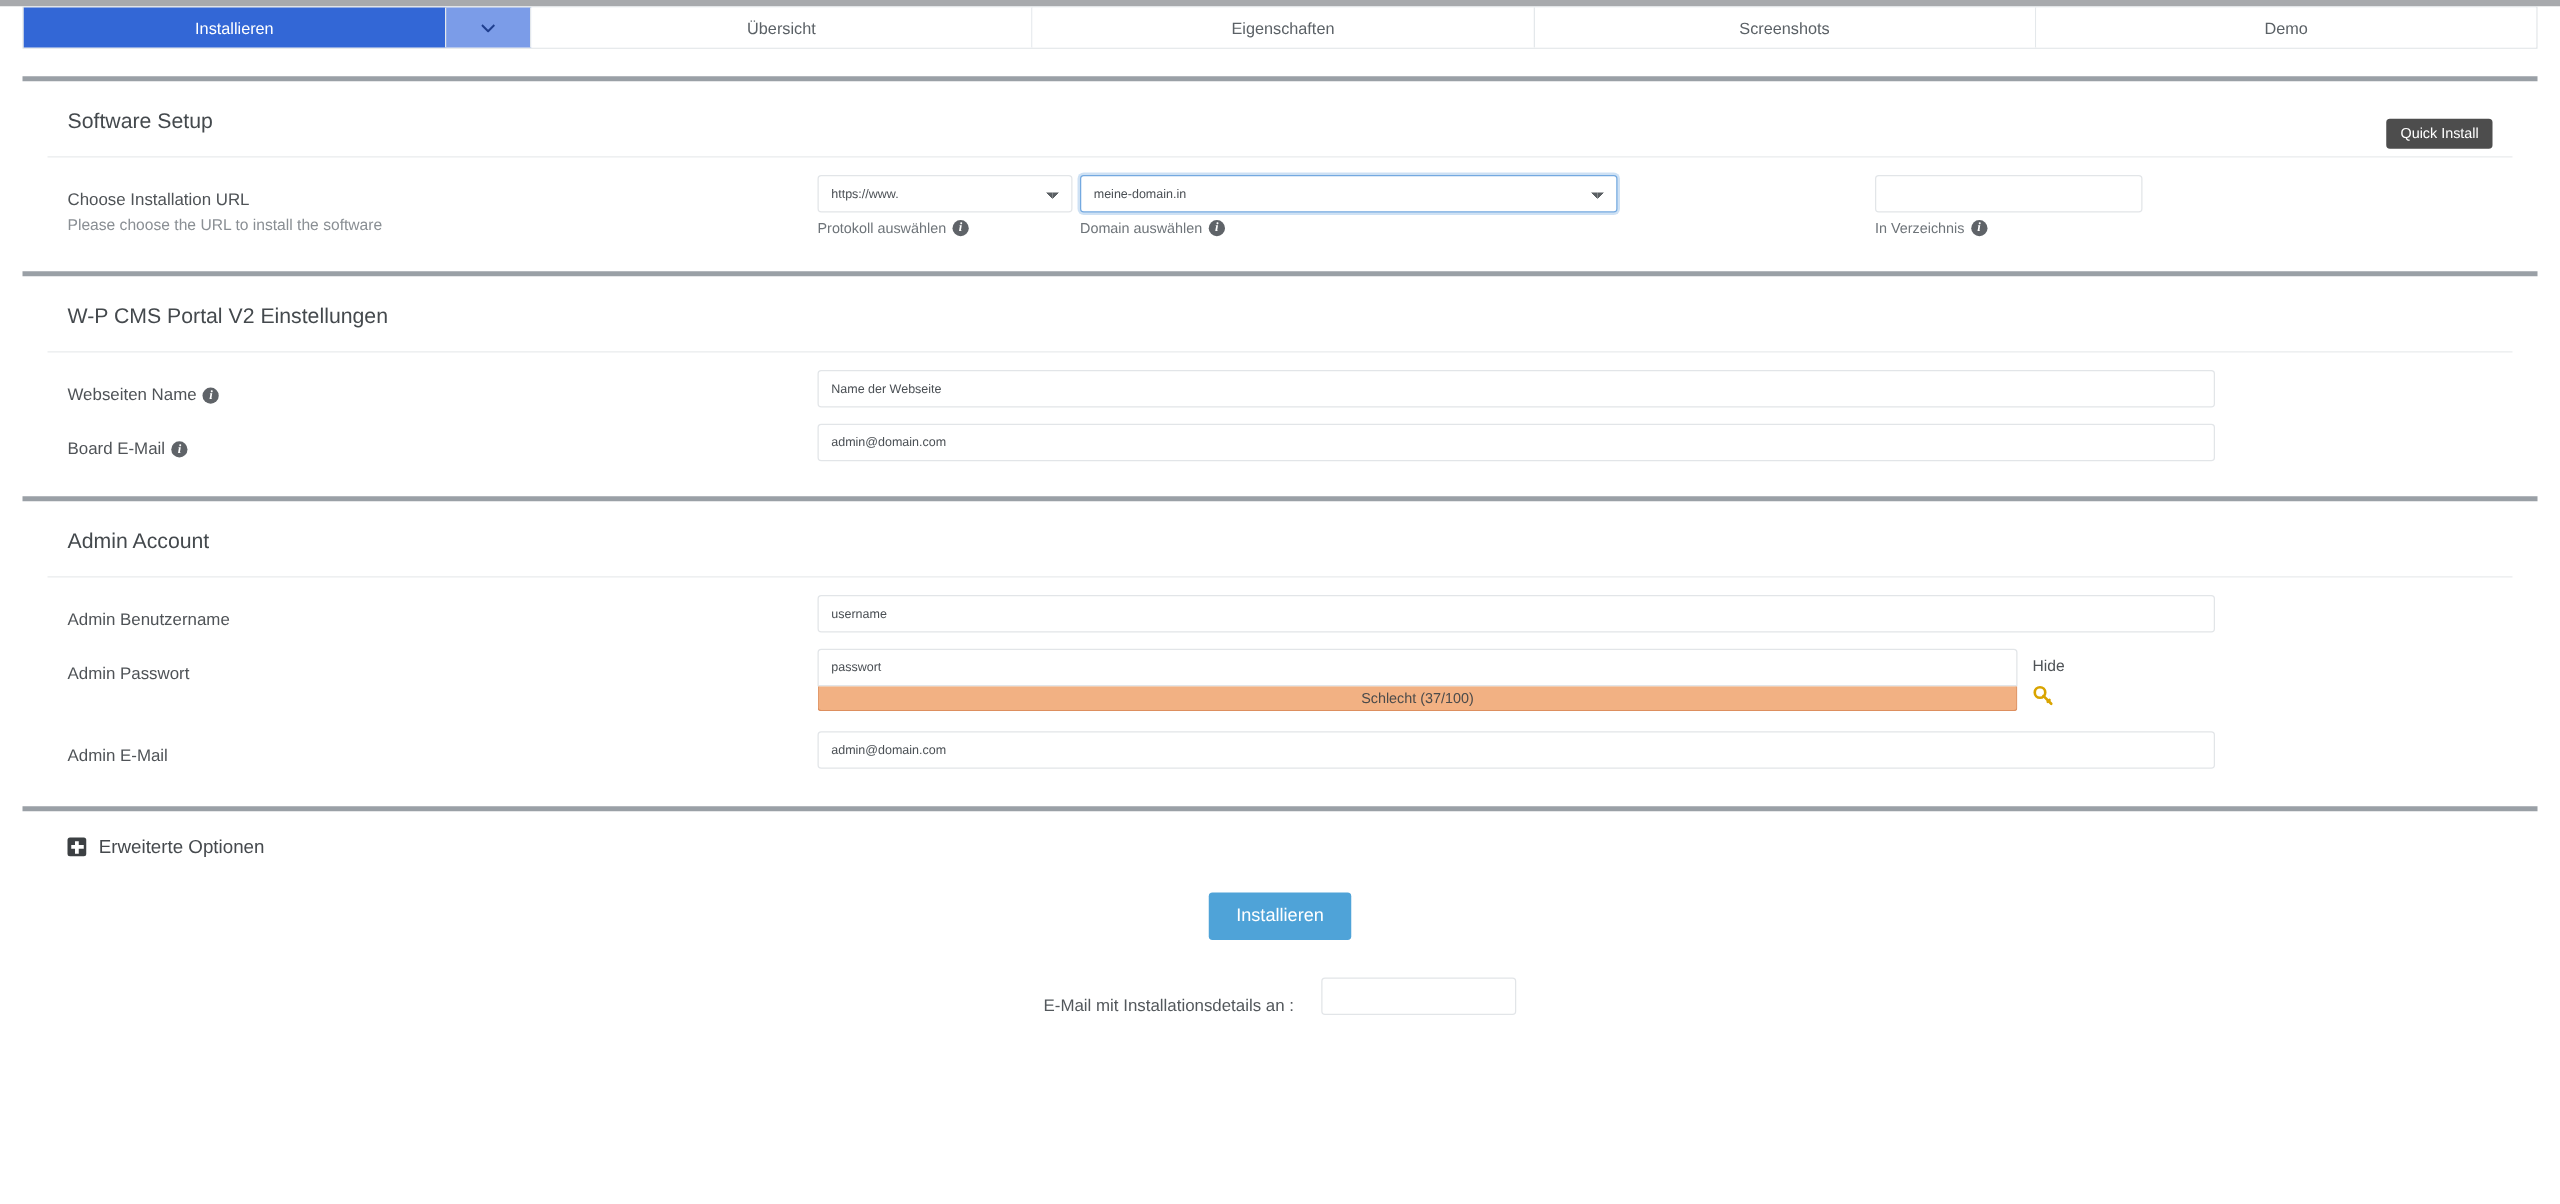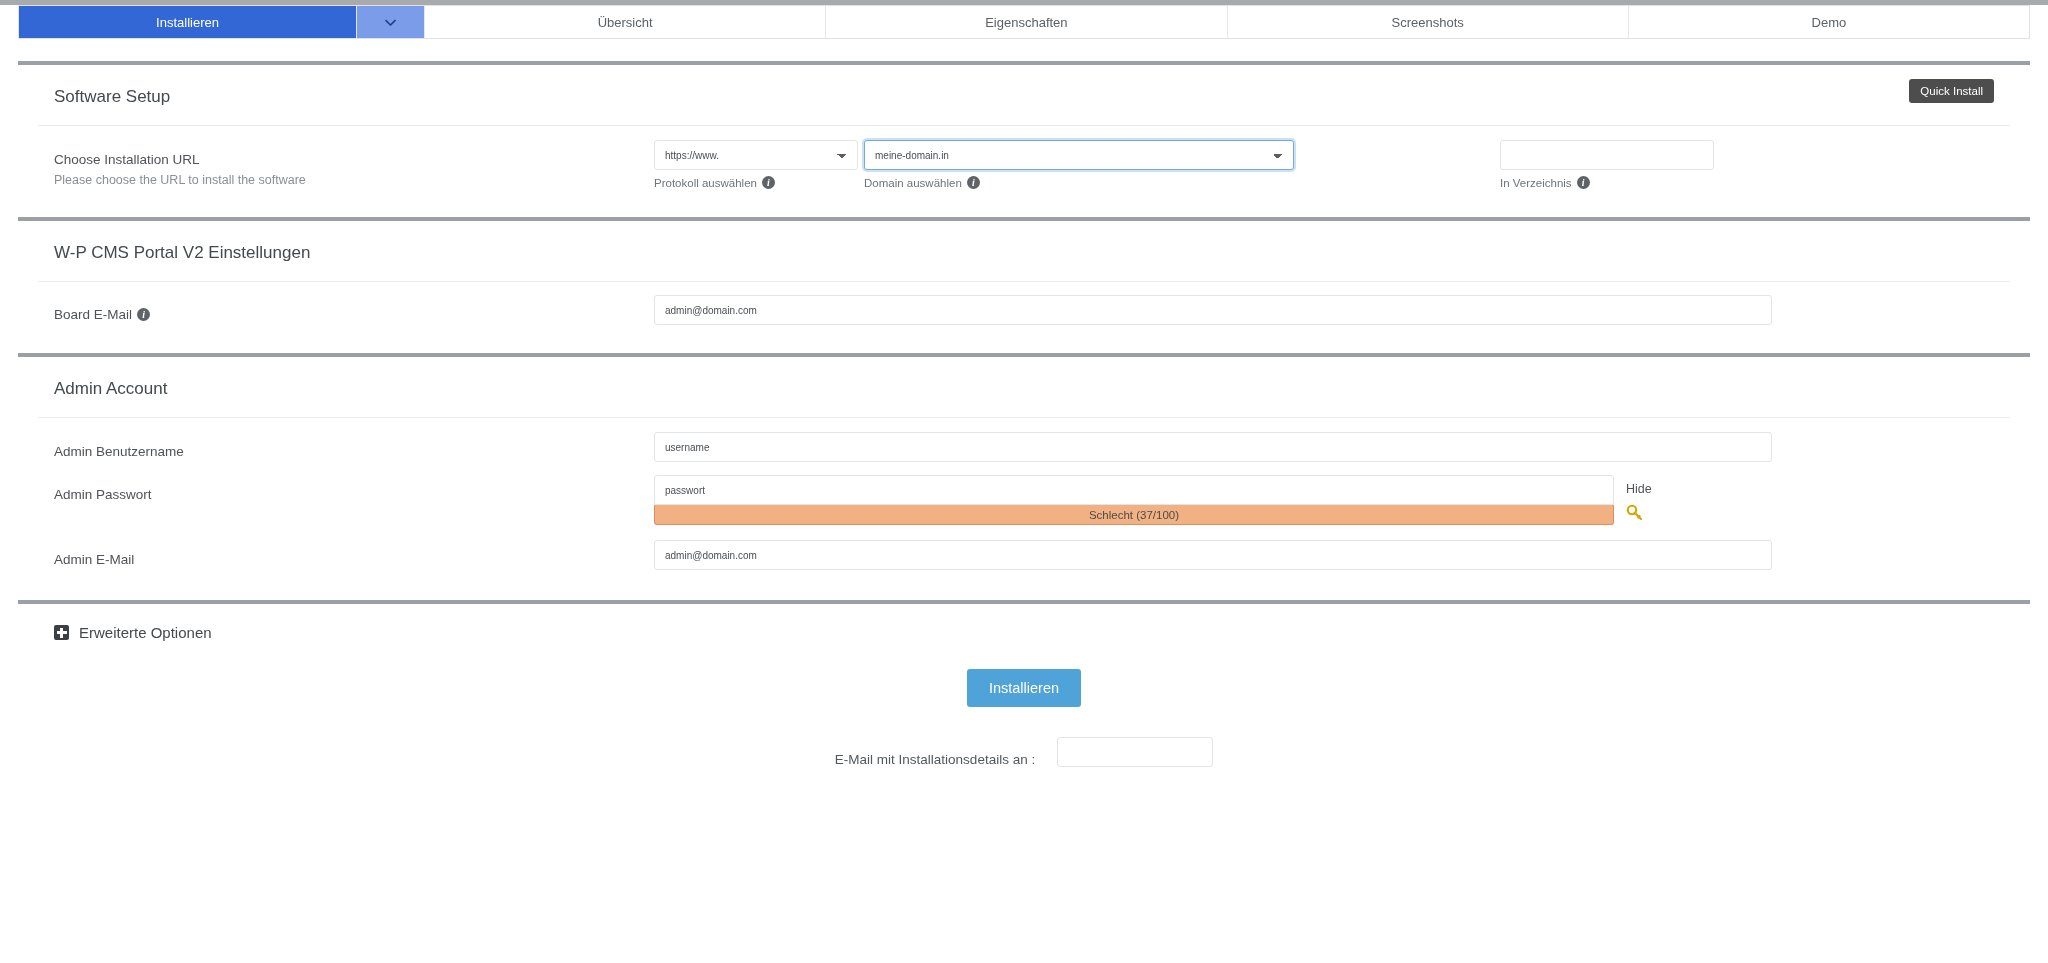--- a/index.html
+++ b/index.html
@@ -118,21 +118,21 @@
       linear-gradient(45deg, transparent 50%, #5a5f63 50%),
       linear-gradient(135deg, #5a5f63 50%, transparent 50%);
     background-position: calc(100% - 15px) 13px, calc(100% - 10px) 13px;
     background-size: 5px 5px, 5px 5px; background-repeat: no-repeat;
     padding-right: 26px;
   }
   .sel-focus { border: 1px solid #74a9e0 !important; box-shadow: 0 0 0 2px rgba(116,169,224,.35); }
   .field-caption { font-size: 11.5px; color: #6e7479; margin-top: 6px; }
 
   .quick-install {
-    position: absolute; right: 36px; top: 14px;
+    position: absolute; right: 36px; top: 30px;
     background: #4d4d4d; color:#fff; font-size: 11.5px;
     padding: 6px 11px; border-radius: 3px; cursor: pointer;
   }
 
   .url-row { padding-bottom: 22px; }
   .col-proto { width: 204px; margin-right: 6px; }
   .col-domain { width: 430px; margin-right: 6px; }
   .col-dir { width: 214px; }
   .col-proto select, .col-domain select { width: 100%; }
   .col-dir input { width: 100%; }
@@ -241,20 +241,28 @@
         </div>
       </div>
     </div>
 
     <div class="hr-thick" style="margin-top:6px;"></div>
     <div class="section-head">
       <span>W-P CMS Portal V2 Einstellungen</span>
     </div>
     <div class="section-divider"></div>
 
+    <div class="row" style="padding-top:14px;">
+      <div class="label">
+        <span>Webseiten Name</span><span class="info-i">i</span>
+      </div>
+      <div class="inputs">
+        <input class="txt" type="text" style="width: 1118px;" placeholder="Name der Webseite">
+      </div>
+    </div>
 
     <div class="row" style="padding-top:13px;padding-bottom:22px;">
       <div class="label">
         <span>Board E-Mail</span><span class="info-i">i</span>
       </div>
       <div class="inputs">
         <input class="txt" type="text" style="width: 1118px;" placeholder="admin@domain.com">
       </div>
     </div>
 

